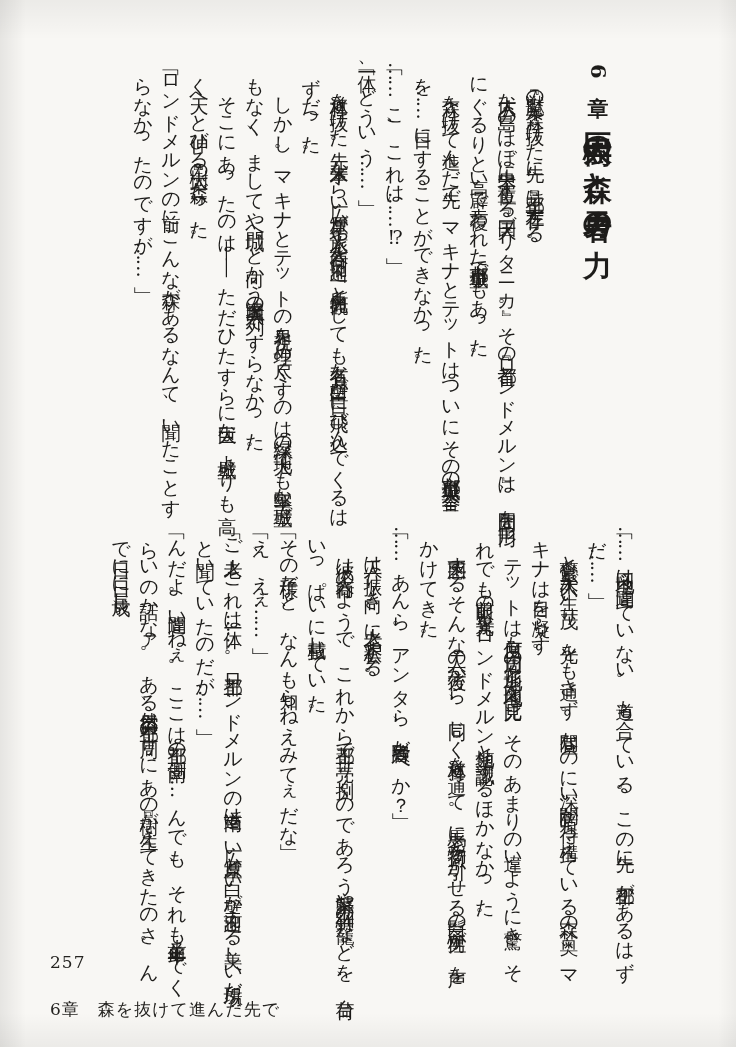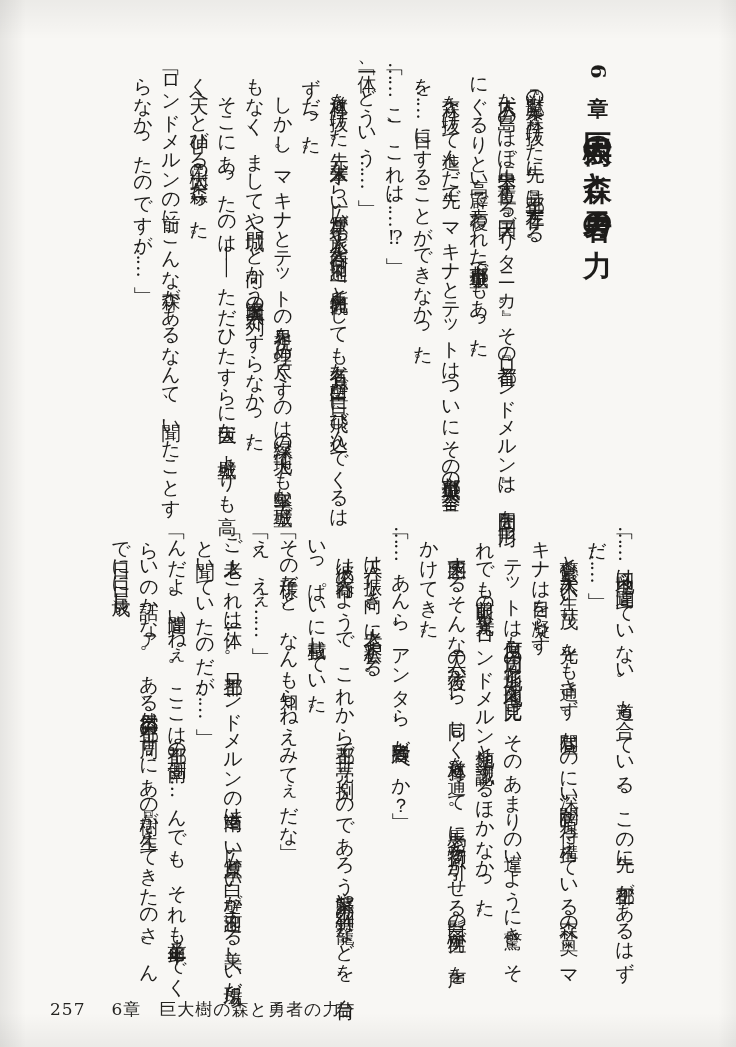--- a/index.html
+++ b/index.html
@@ -48,20 +48,21 @@
   .footer {
     position: absolute;
     left: 50px;
     bottom: 26px;
     display: flex;
     align-items: baseline;
     gap: 26px;
     font-size: 17px;
     letter-spacing: 1px;
     color: #242320;
+    flex-direction: column;
   }
 </style>
 </head>
 <body>
 
 <div class="page">
 
   <div class="vblock" id="block1">
     <h1 class="heading">
       <span class="num">6章</span>
@@ -87,16 +88,16 @@
     <p class="indent">二人は振り向き、老人に会釈する。</p>
     <p class="indent">彼は行商人のようで、これから王都で売り捌くのであろう野菜や竹細工の籠などを、荷台いっぱいに積載していた。</p>
     <p>「その様子だと、なんも知らねえみてぇだな」</p>
     <p>「え、えぇ……」</p>
     <p>「ご老人、これは一体……。王都ロンドメルンの南道は、広い草原と白い壁が出迎える美しい場所だと聞いていたのだが……」</p>
     <p>「んだよ。間違いねぇ。ここは王都の南側。……んでも、それも半年前までくらいの話かなァ。ある日突然、王都の周りにあの『樹』が生えてきたのさ。んで日に日に成長し、</p>
   </div>
 
   <div class="footer">
     <span>257</span>
-    <span>6章　巨大樹の森と勇者の力</span>
+    <span>6章　森を抜けて進んだ先で</span>
   </div>
 
 </div>
 
 </body></html>

